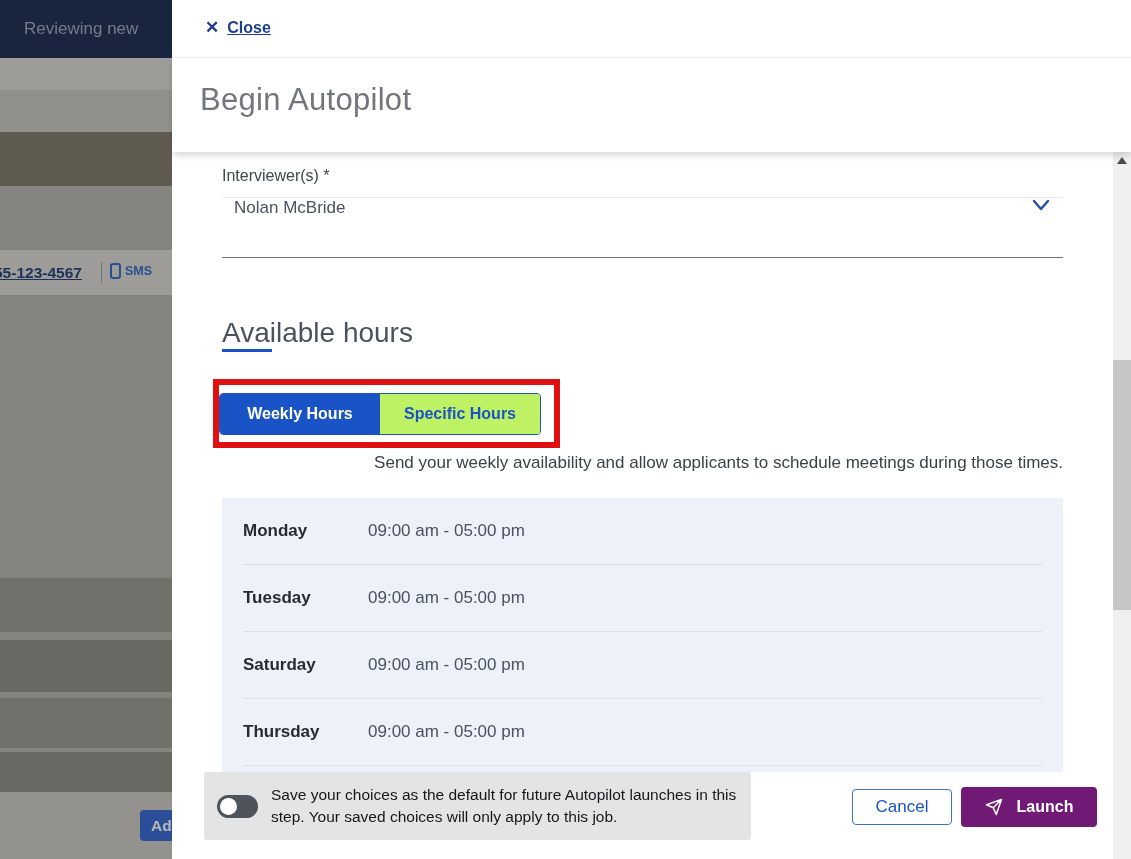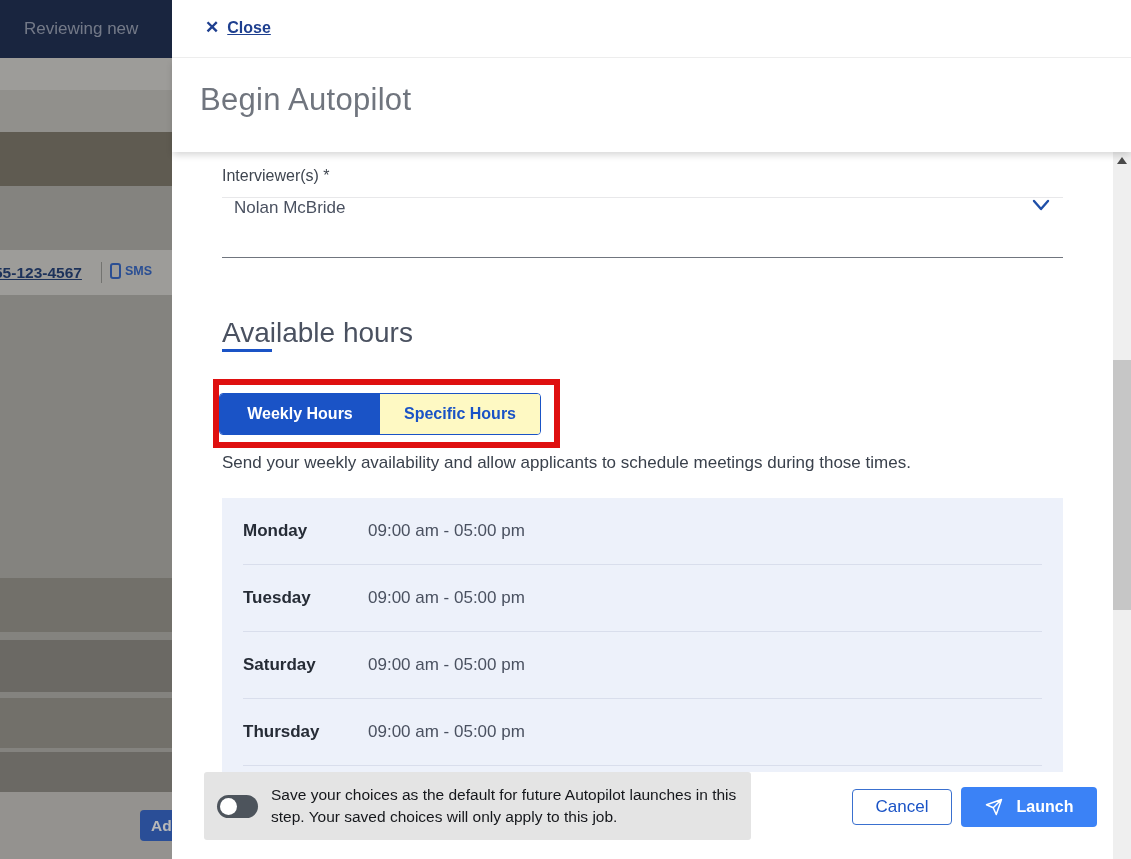--- a/index.html
+++ b/index.html
@@ -45,36 +45,36 @@
   .select { position:absolute; left:50px; top:198px; width:841px; height:60px; border-bottom:1px solid #70757e; display:flex; align-items:flex-start; justify-content:space-between; padding:0 12px; cursor:pointer; background:#fff; }
   .select-value { font-size:17px; color:#4a5160; }
 
   .section-title { position:absolute; left:50px; top:317px; font-size:28px; font-weight:400; color:#4a5160; }
   .section-underline { position:absolute; left:50px; top:349px; width:50px; height:3px; background:#1a53c6; }
 
   .red-box { position:absolute; left:41px; top:363px; width:347px; height:69px; border:6px solid #df1010; display:flex; align-items:center; background:#fff;margin-top:16px; }
   .tab-group { display:flex; border:1px solid #1a53c6; border-radius:4px; overflow:hidden; }
   .tab { width:160px; height:40px; font-family:inherit; font-size:16px; font-weight:700; border:none; cursor:pointer; }
   .tab.selected { background:#1a53c6; color:#ffffff; }
-  .tab.unselected { background:#fef9c3; color:#1a53c6; }
+  .tab.unselected { background:#bef264; color:#1a53c6; }
 
-  .desc { position:absolute; left:50px; top:453px; width:841px; font-size:17px; color:#3a414c; }
+  .desc { position:absolute; left:50px; top:453px; width:841px; font-size:17px; color:#3a414c;text-align:right; }
 
   .schedule { position:absolute; left:50px; top:498px; width:841px; height:274px; background:#edf1fa; overflow:hidden; }
   .sched-row { margin:0 21px; height:67px; display:flex; align-items:center; border-bottom:1px solid #d9deec; }
   .day { width:125px; font-size:17px; font-weight:700; color:#262c36; }
   .time { font-size:17px; color:#4a5160; }
 
   
   .save-panel { position:absolute; left:32px; top:772px; width:547px; height:68px; background:#e4e4e4; border-radius:3px; display:flex; align-items:center; }
   .toggle { margin-left:13px; width:41px; height:23px; border-radius:12px; background:#4d545c; position:relative; flex:0 0 auto; cursor:pointer; }
   .knob { position:absolute; left:3px; top:3px; width:17px; height:17px; border-radius:50%; background:#fff; }
   .save-text { margin-left:13px; width:558px; font-size:15.5px; line-height:22px; color:#15171b; }
   .btn-cancel { position:absolute; left:680px; top:789px; width:100px; height:36px; background:#fff; border:1px solid #3a70cf; border-radius:4px; color:#1a53c6; font-size:17px; font-family:inherit; cursor:pointer; }
-  .btn-launch { position:absolute; left:789px; top:787px; width:136px; height:40px; background:#3b82f6; border:none; border-radius:4px; color:#fff; font-size:16px; font-weight:700; font-family:inherit; display:flex; align-items:center; justify-content:center; gap:14px; cursor:pointer; }
+  .btn-launch { position:absolute; left:789px; top:787px; width:136px; height:40px; background:#701a75; border:none; border-radius:4px; color:#fff; font-size:16px; font-weight:700; font-family:inherit; display:flex; align-items:center; justify-content:center; gap:14px; cursor:pointer; }
 
   
   .scrollbar { position:absolute; left:941px; top:152px; width:18px; height:707px; background:#efefef; }
   .scroll-up { position:absolute; top:0; left:0; width:18px; height:17px; display:flex; align-items:center; justify-content:center; cursor:pointer; }
   .scroll-up-tri { width:0; height:0; border-left:5px solid transparent; border-right:5px solid transparent; border-bottom:7px solid #4a4a4a; }
   .scroll-thumb { position:absolute; left:0; top:208px; width:18px; height:250px; background:#c6c6c6; cursor:pointer; }
 </style>
 </head>
 <body>
 

